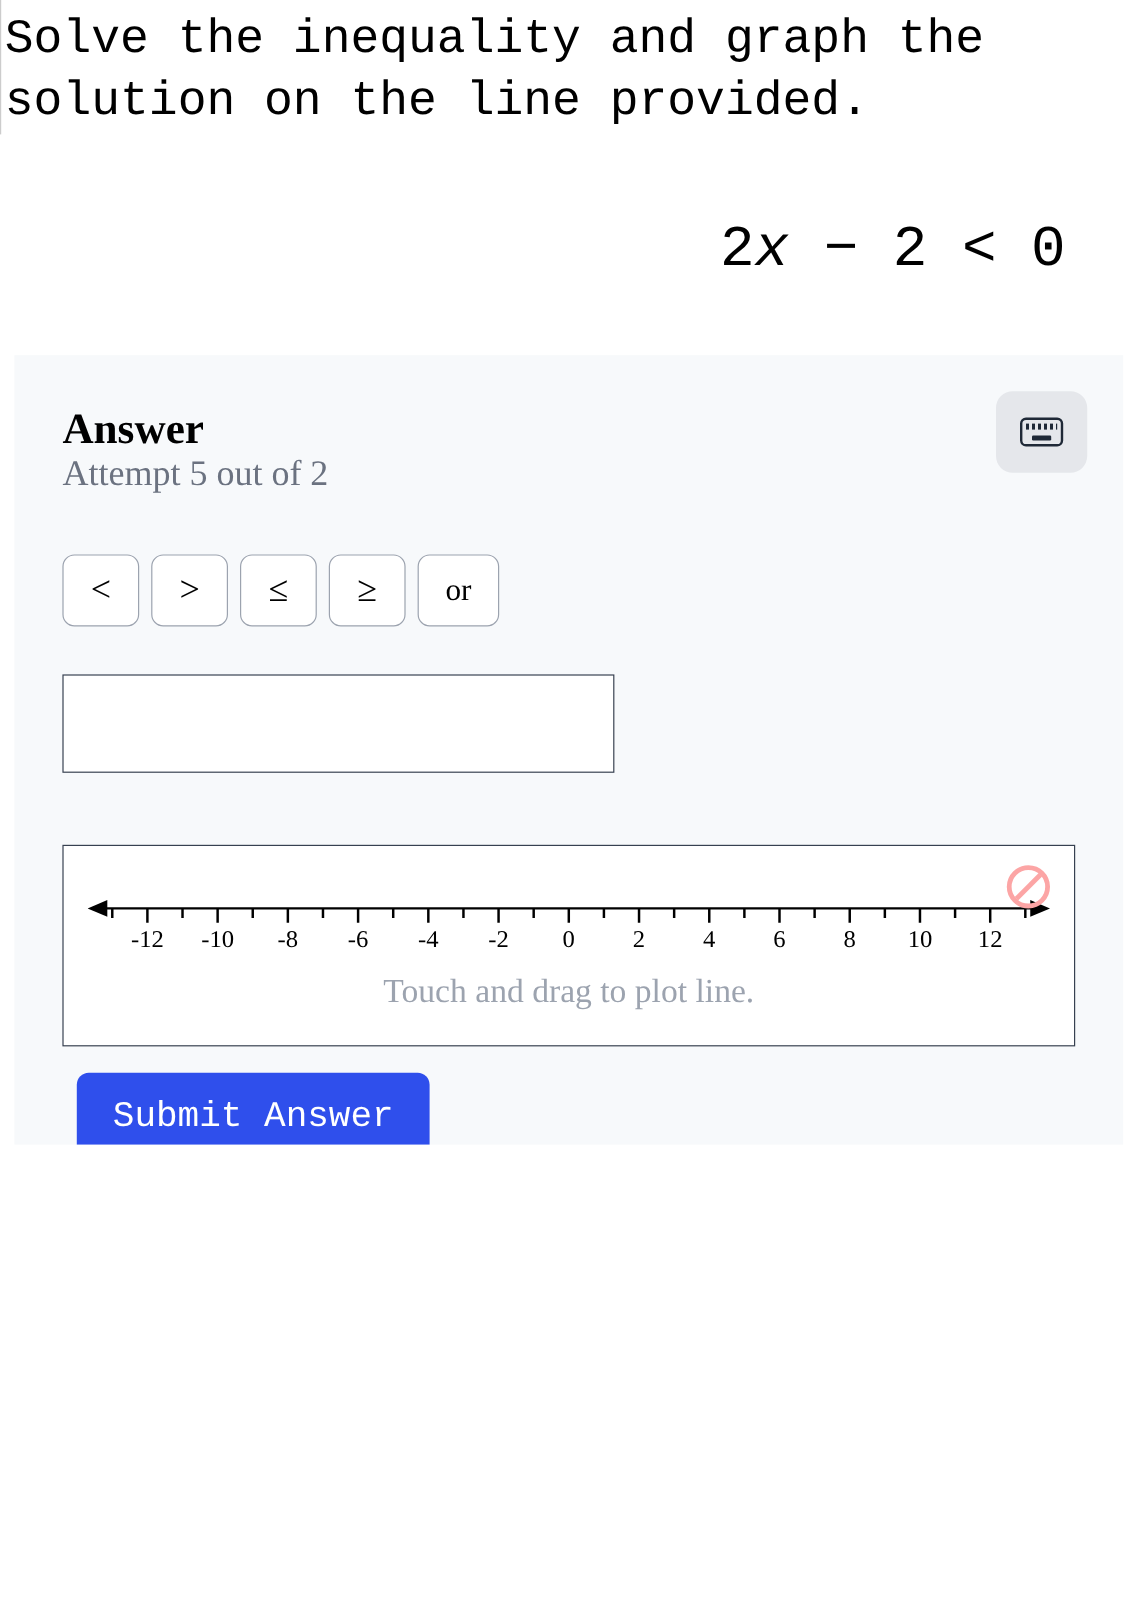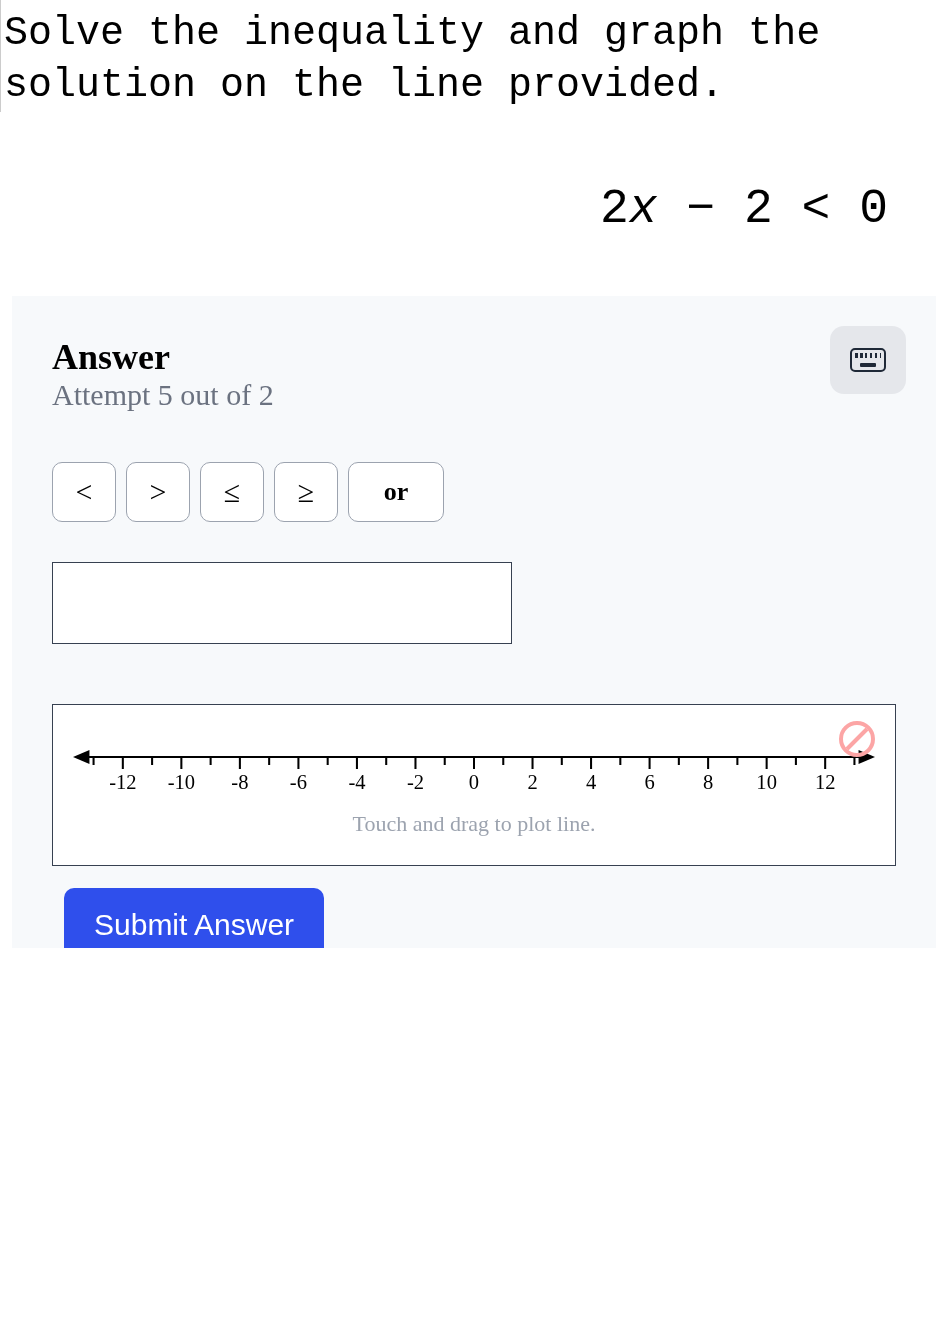--- a/index.html
+++ b/index.html
@@ -85,21 +85,21 @@
     border: 1.5px solid #9ca3af;
     border-radius: 10px;
     background: #fff;
     display: flex;
     align-items: center;
     justify-content: center;
     font-size: 30px;
     font-family: 'Times New Roman', serif;
     cursor: pointer;
   }
-  .symbol-btn.or-btn { width: 96px; font-size: 26px; font-weight: bold; }
+  .symbol-btn.or-btn { width: 68px; font-size: 26px; }
   .section-label {
     font-size: 36px;
     margin-bottom: 24px;
   }
   .notation-input {
     width: 460px;
     height: 82px;
     border: 1.5px solid #374151;
     background: #fff;
     font-size: 28px;
@@ -118,35 +118,35 @@
     top: 14px;
     right: 18px;
     width: 40px;
     height: 40px;
     cursor: pointer;
   }
   .numberline-svg { width: 100%; height: 70px; display: block; }
   .hint-text {
     text-align: center;
     color: #9ca3af;
-    font-size: 22px;
+    font-size: 28px;
     margin-top: 6px;
   }
   .submit-btn {
     display: inline-block;
     background: #2f4fec;
     color: #fff;
     font-size: 30px;
     padding: 20px 30px 6px 30px;
     border-radius: 10px 10px 0 0;
     margin-top: 22px;
     margin-left: 12px;
     cursor: pointer;
     border: none;
-    font-family: Liberation Sans, sans-serif;
+    font-family: Liberation Mono, monospace;
   }
 </style>
 </head>
 <body>
 
 <div class="question-text">Solve the inequality and graph the solution on the line provided.</div>
 
 <div class="equation">
   <span class="num">2</span>x <span class="num">− 2 &lt; 0</span>
 </div>

